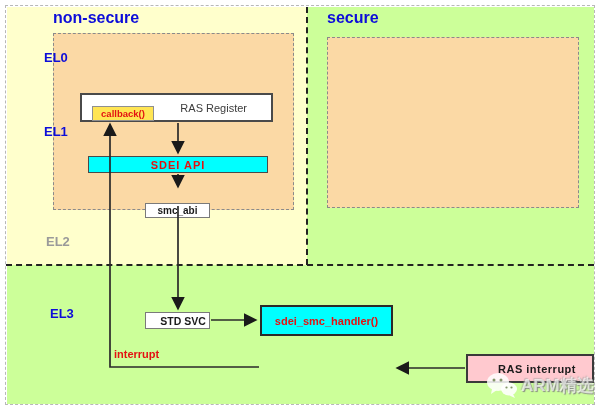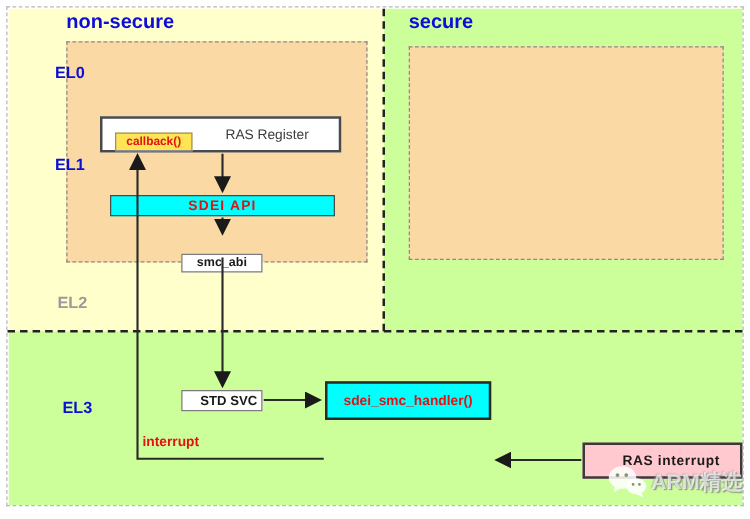--- a/index.html
+++ b/index.html
@@ -22,21 +22,21 @@
   #ns-inner{left:53px;top:33px;width:239px;height:175px;}
   #s-inner{left:327px;top:37px;width:250px;height:169px;}
   .world-title{position:absolute;top:9px;font-size:16px;font-weight:bold;
     color:#0d0dd9;z-index:8;}
   #title-nonsecure{left:53px;width:240px;}
   #title-secure{left:327px;width:250px;}
   .el-label{position:absolute;font-size:13px;font-weight:bold;color:#0d0dd9;z-index:8;padding-left:30px;}
   #el0{left:14px;top:50px;}
   #el1{left:14px;top:124px;}
   #el2{left:16px;top:234px;color:#9a9a9a;}
-  #el3{left:20px;top:306px;margin-top:12px;}
+  #el3{left:20px;top:306px;}
   .node{position:absolute;box-sizing:border-box;display:flex;align-items:center;
     justify-content:center;z-index:10;}
   #ras-register{left:80px;top:93px;width:193px;height:29px;background:#ffffff;
     border:2px solid #4a4a4a;}
   #ras-register-label{position:absolute;right:24px;top:7px;font-size:11px;color:#3c3c3c;}
   #handler{left:92px;top:106px;width:62px;height:15px;background:#FFE554;
     border:1px solid #8f8f8f;font-size:9.5px;font-weight:bold;color:#e31212;}
   #sdei-api{left:88px;top:156px;width:180px;height:17px;background:#00FFFF;
     border:1px solid #4a4a4a;font-size:11px;font-weight:bold;color:#e31212;letter-spacing:1px;}
   #smc-abi{left:145px;top:190px;width:65px;height:15px;background:#ffffff;

